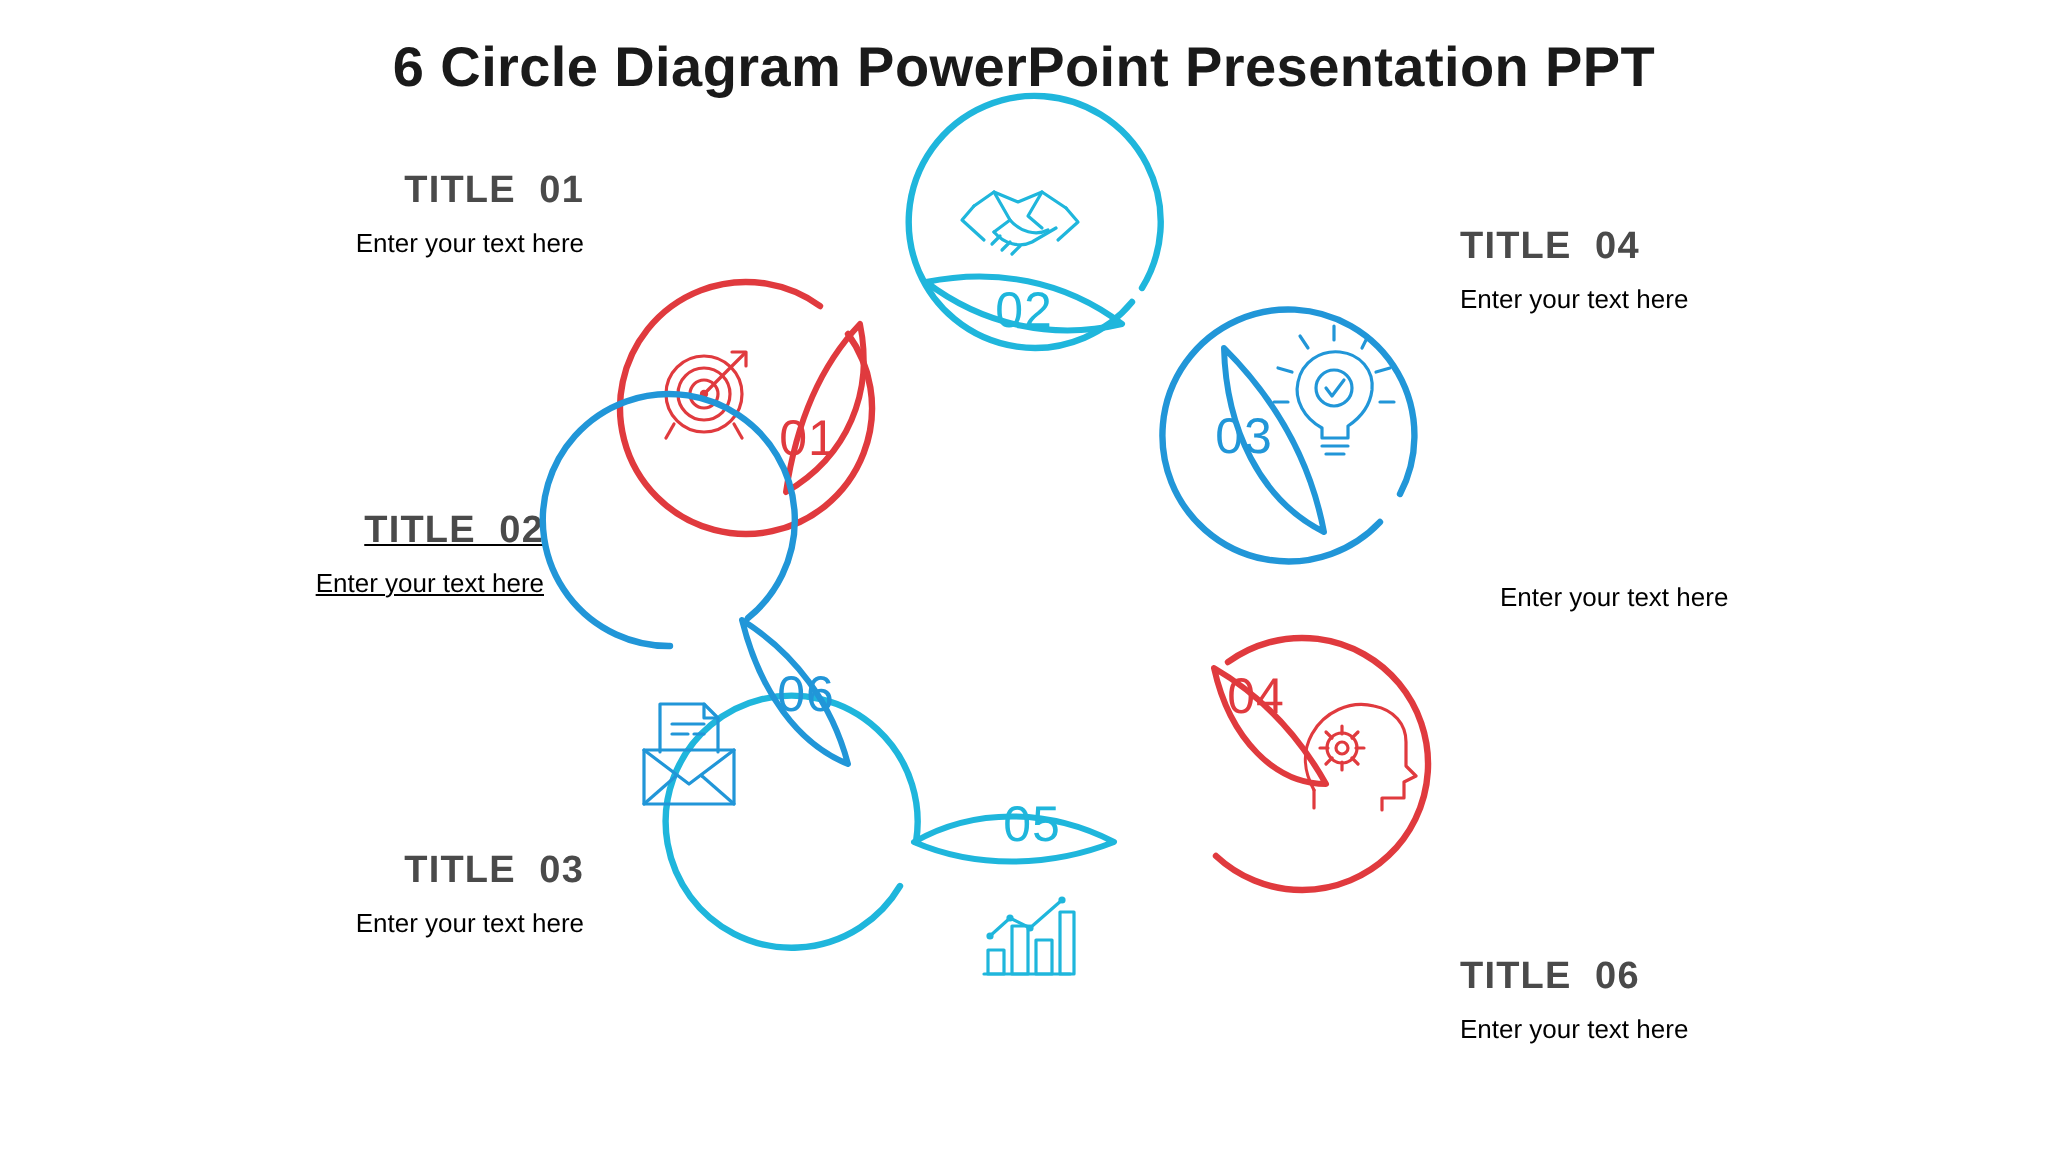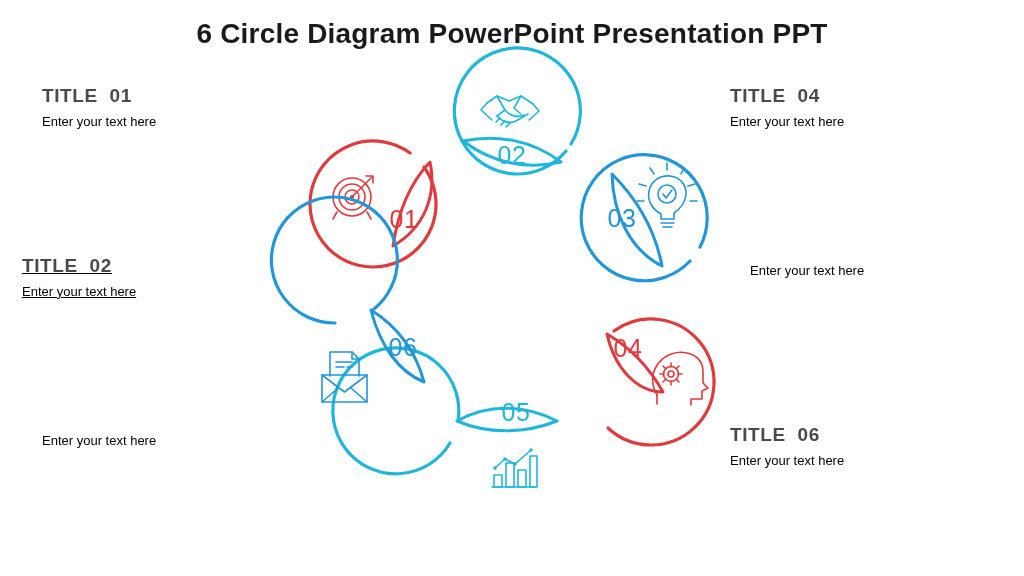--- a/index.html
+++ b/index.html
@@ -52,30 +52,30 @@
   }
   .label-block .lbl-sub {
     margin-top: 7px;
     font-family: "Liberation Sans", sans-serif;
     font-size: 13px;
     font-weight: normal;
     color: #000000;
     line-height: 1.2;
     white-space: nowrap;
   }
-  .label-left { text-align: left; }
-  .label-right { text-align: left; }
+  .label-left { text-align: right; }
+  .label-right { text-align: left; margin-top: 28px; }
 
   
   #label-01 { left: 42px;  top: 86px;  }
   #label-02 { left: 22px;  top: 256px; text-decoration: underline; }
   #label-03 { left: 42px;  top: 426px; }
   #label-04 { left: 730px; top: 86px;  }
   #label-05 { left: 750px; top: 256px; }
-  #label-06 { left: 730px; top: 425px; }
+  #label-06 { left: 730px; top: 451px; }
 
   #diagram-svg {
     position: absolute;
     left: 0;
     top: 0;
     width: 1024px;
     height: 576px;
   }
   .ring, .petal, .arrow-head, .icon-stroke {
     fill: none;
@@ -104,20 +104,21 @@
 
   <div class="label-block label-left" id="label-01">
     <div class="lbl-title">TITLE  01</div>
     <div class="lbl-sub">Enter your text here</div>
   </div>
   <div class="label-block label-left" id="label-02">
     <div class="lbl-title">TITLE  02</div>
     <div class="lbl-sub">Enter your text here</div>
   </div>
   <div class="label-block label-left" id="label-03">
+    <div class="lbl-title">TITLE  03</div>
     <div class="lbl-sub">Enter your text here</div>
   </div>
 
   <div class="label-block label-right" id="label-04">
     <div class="lbl-title">TITLE  04</div>
     <div class="lbl-sub">Enter your text here</div>
   </div>
   <div class="label-block label-right" id="label-05">
     <div class="lbl-sub">Enter your text here</div>
   </div>

